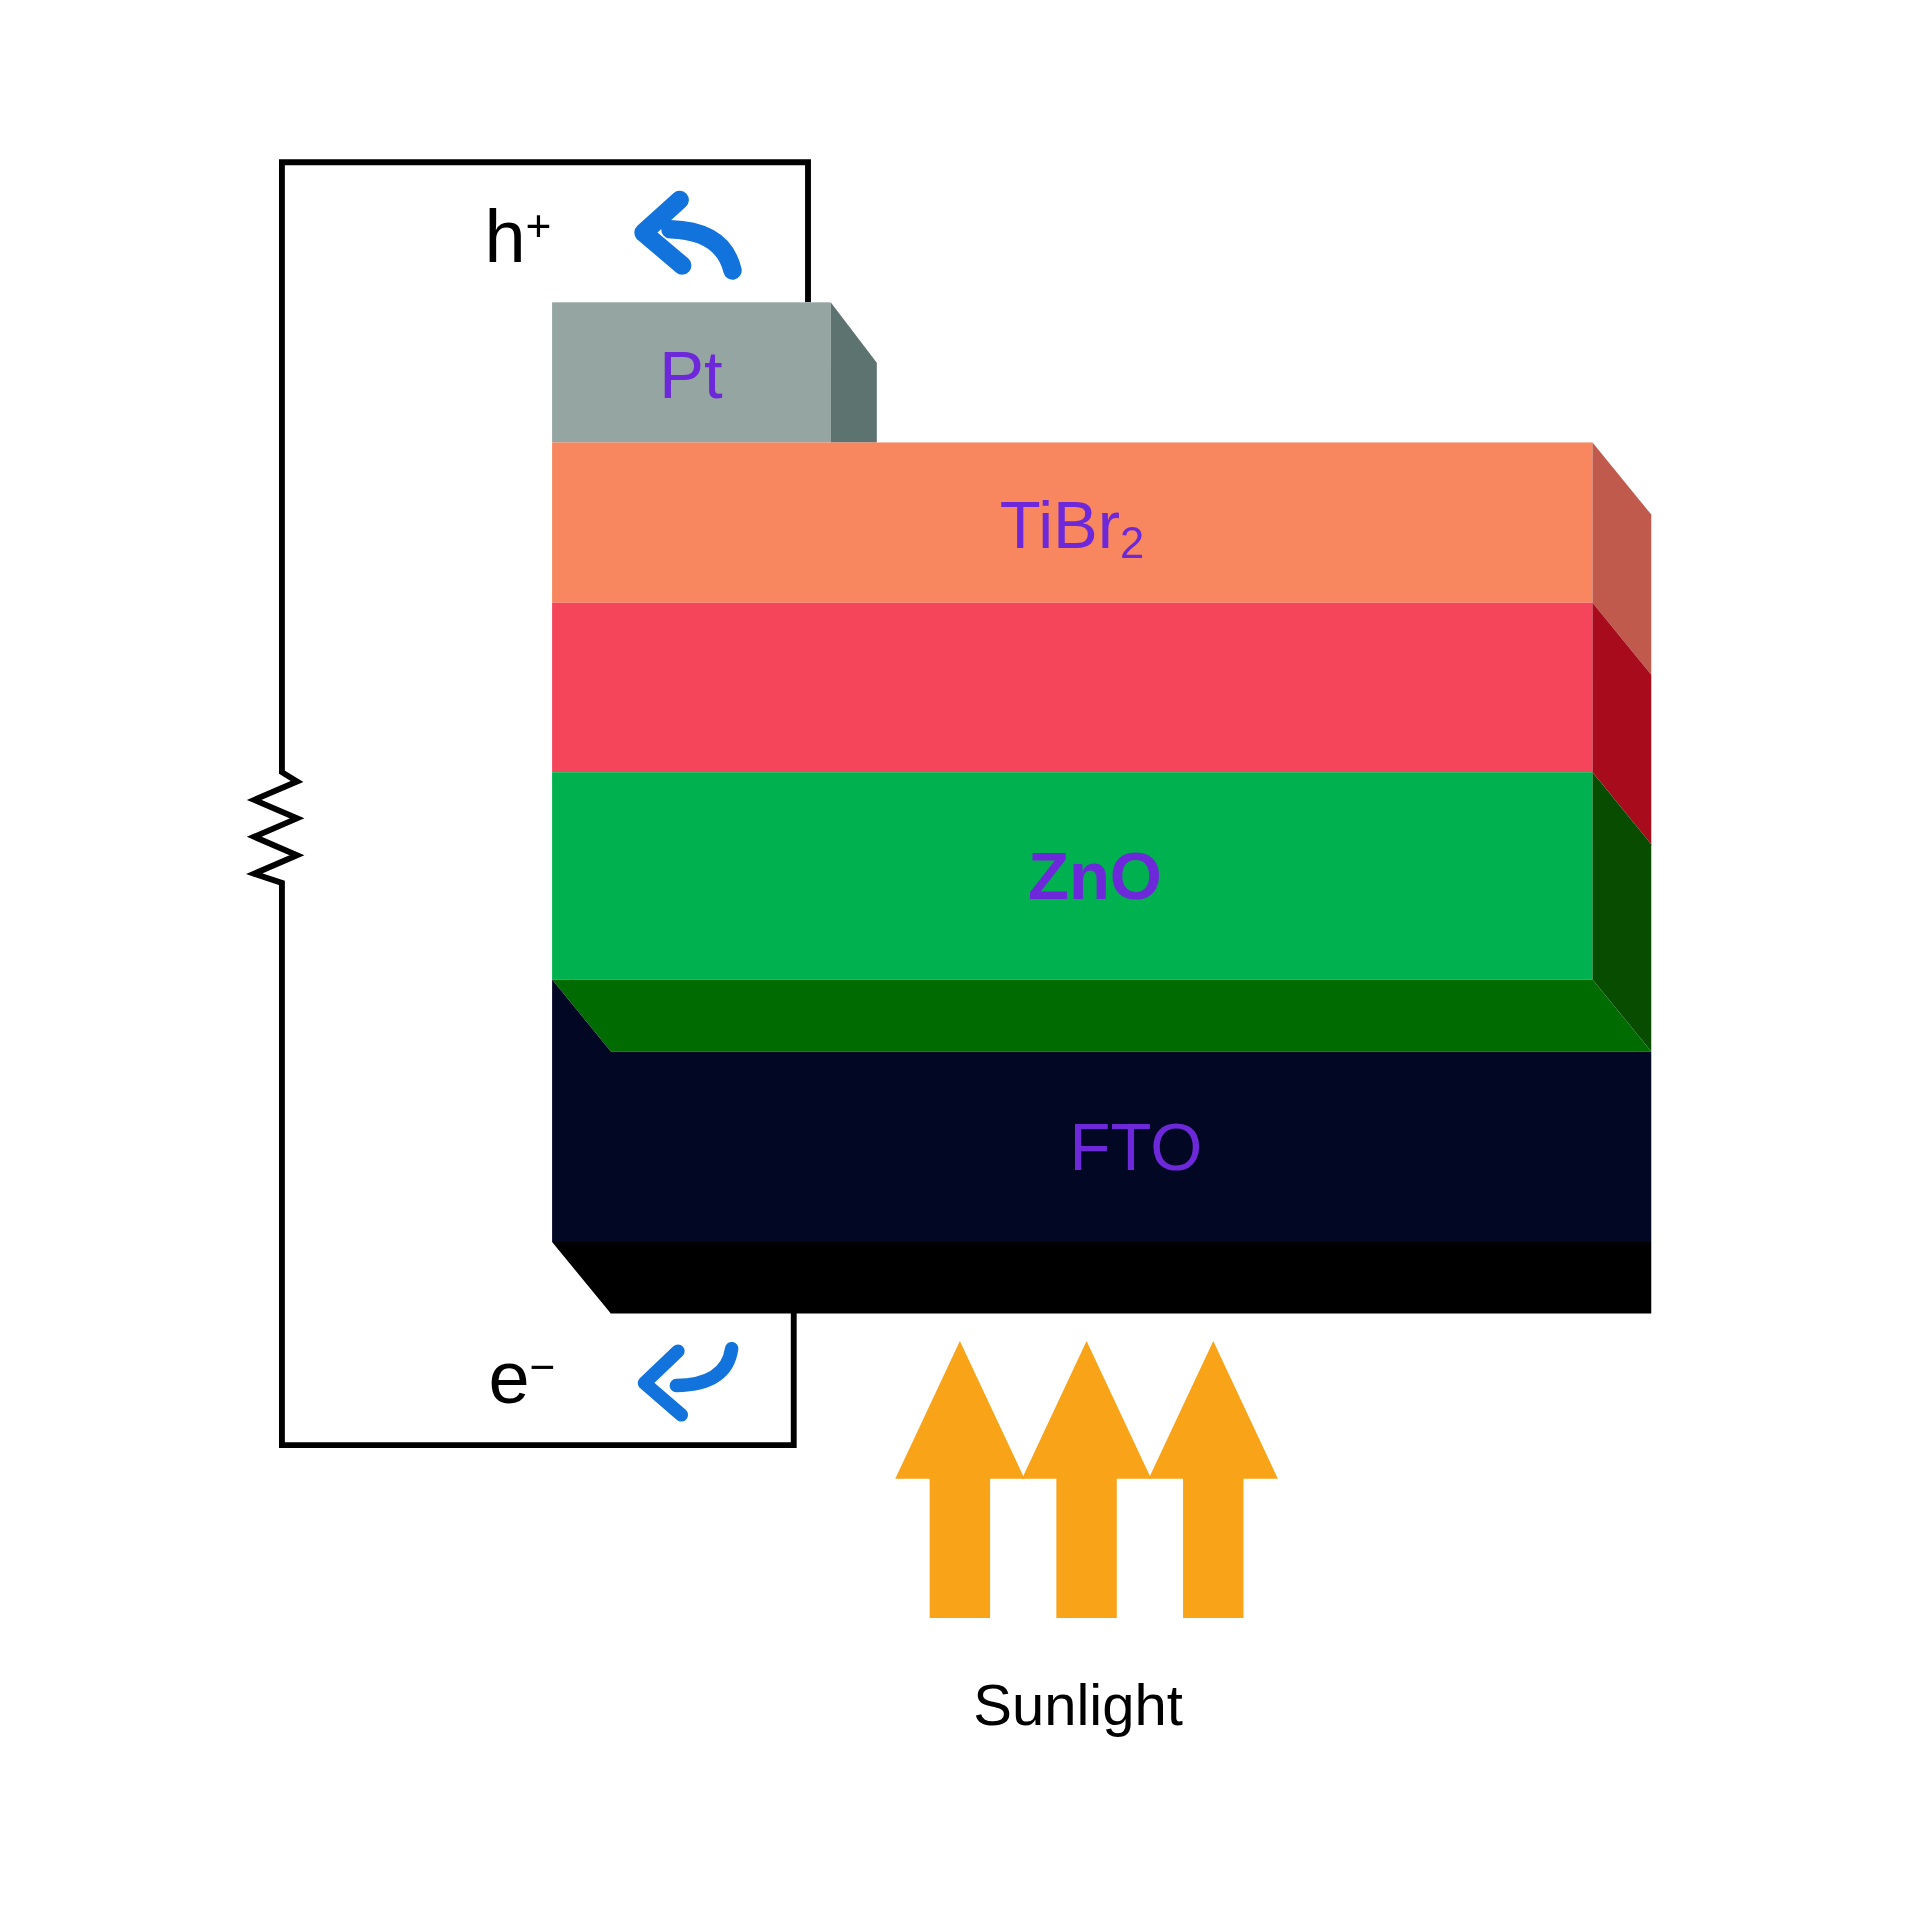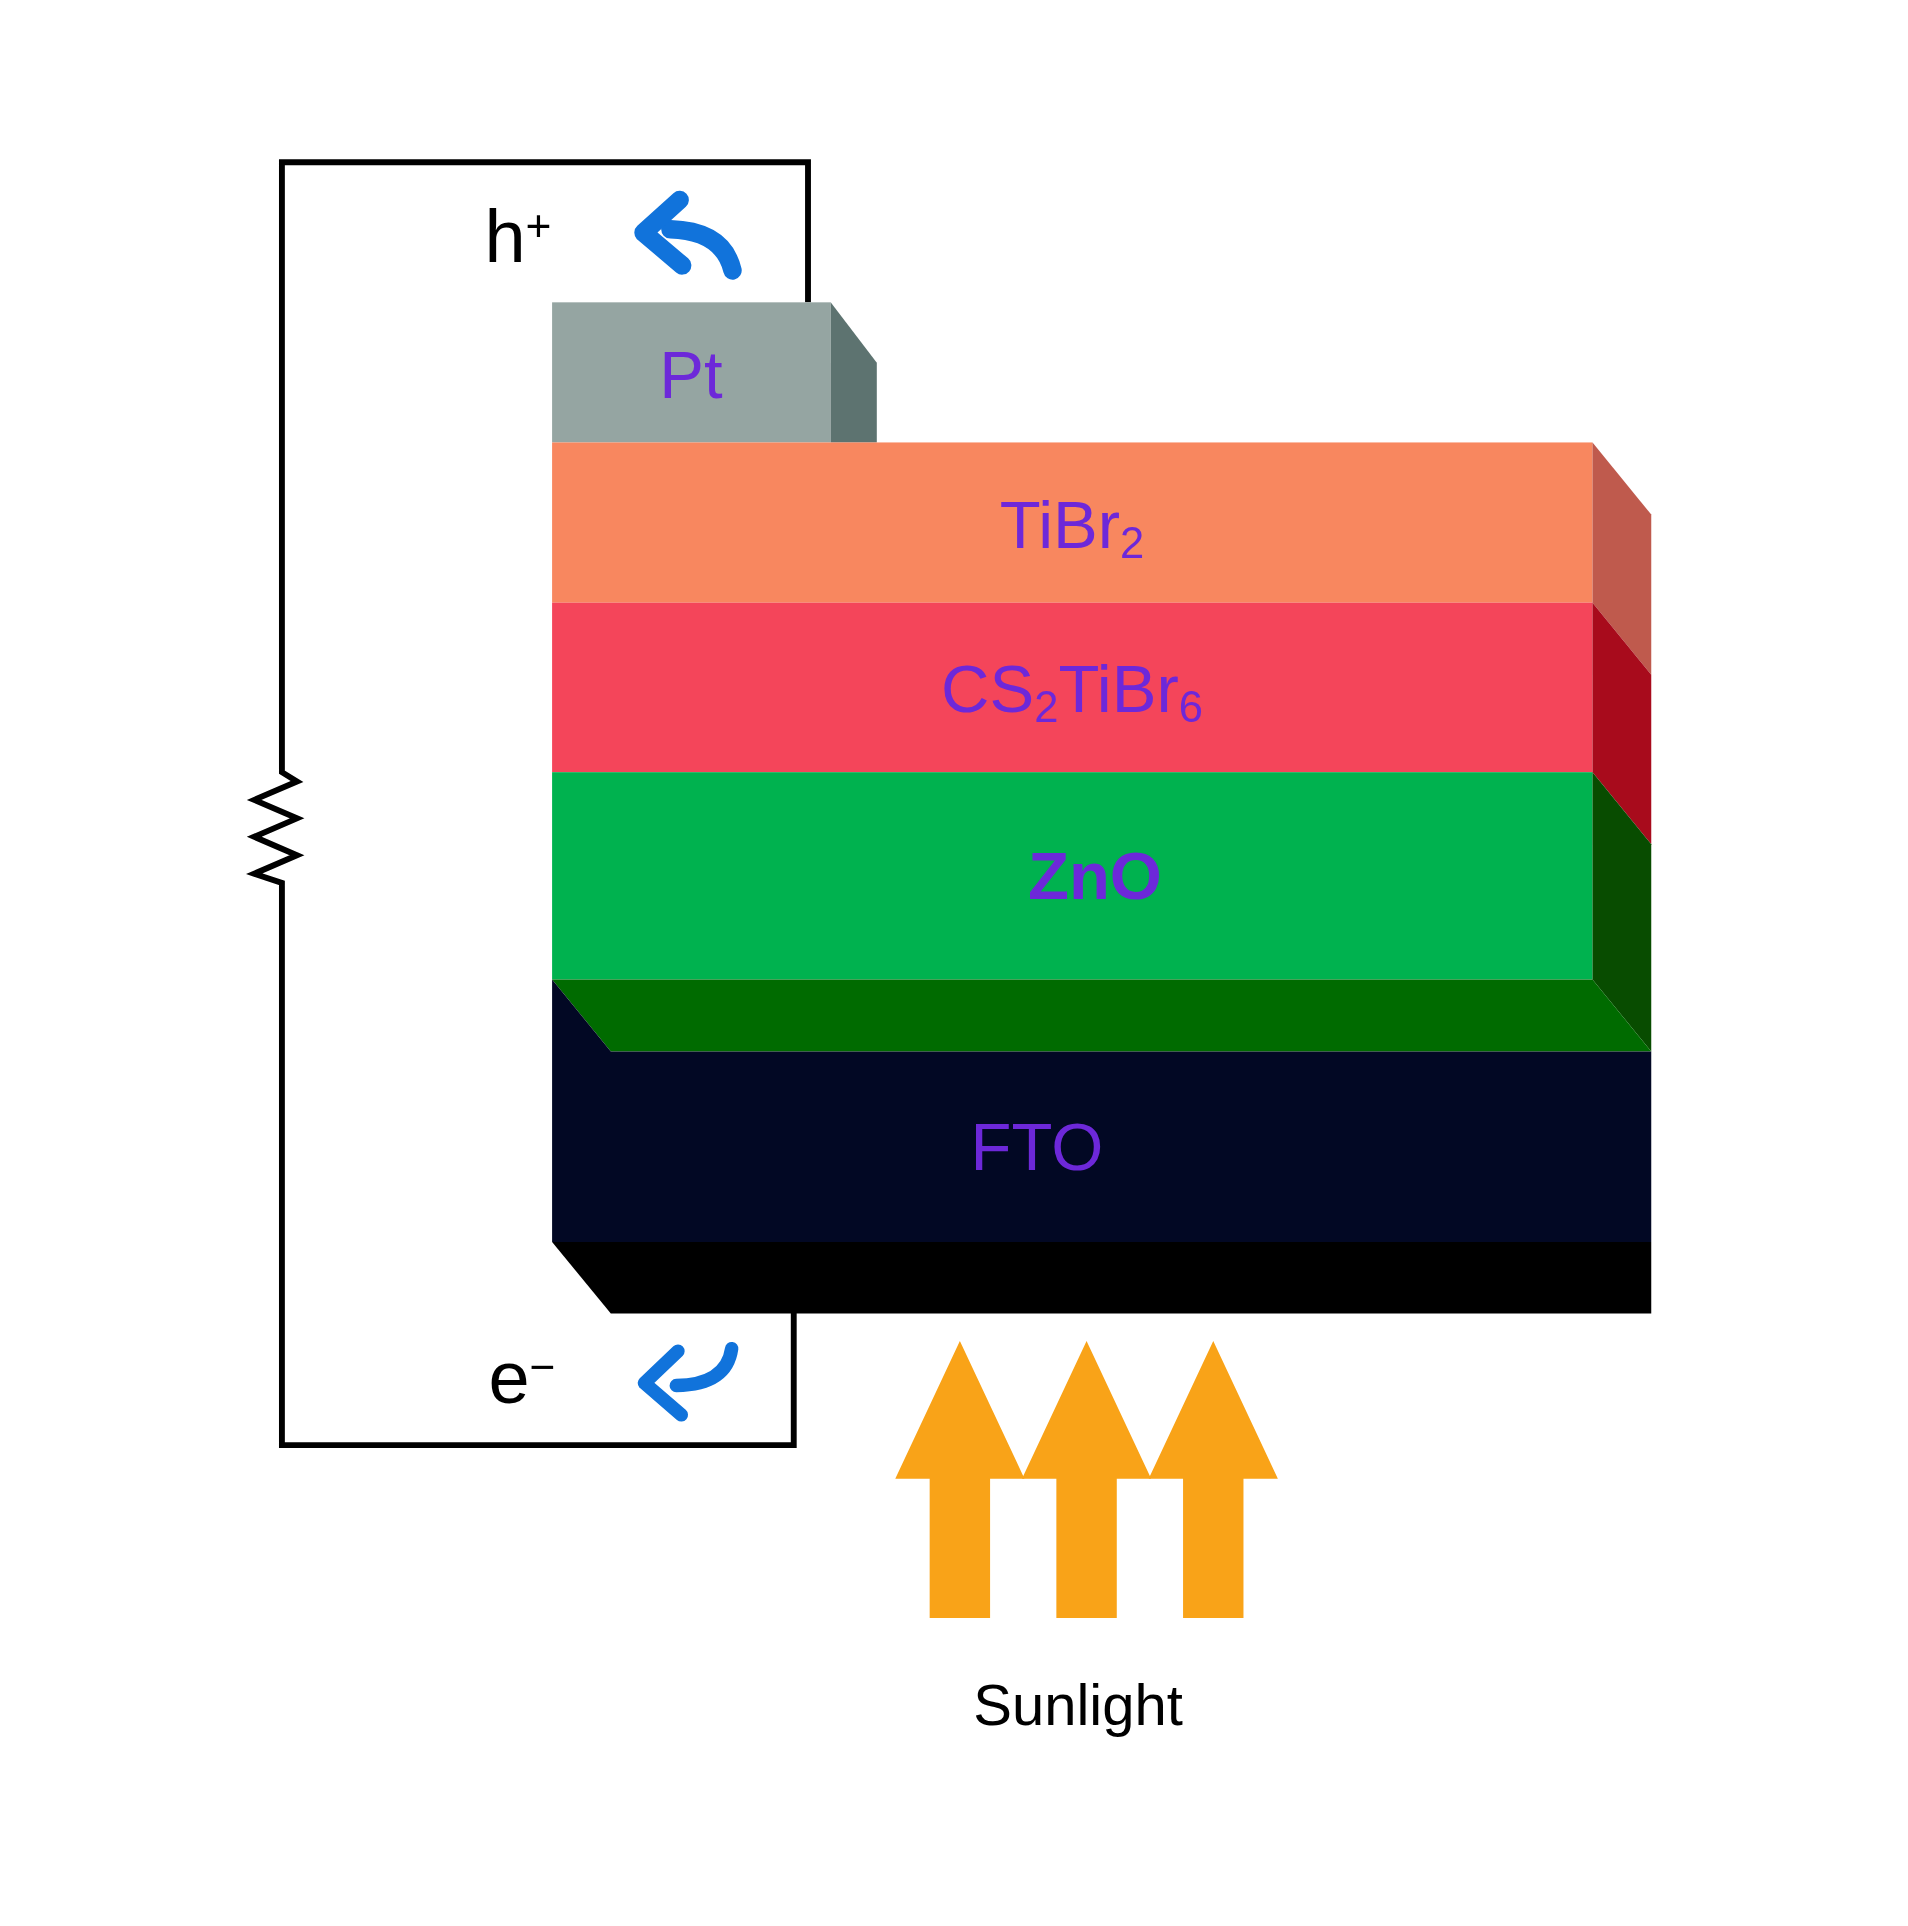--- a/index.html
+++ b/index.html
@@ -73,22 +73,21 @@
   </svg>
 
   <div class="lbl lbl-black fs-carrier" style="left:518px;top:237px;"><span>h</span><span class="sup">+</span></div>
 
   <div class="lbl lbl-black fs-carrier" style="left:522px;top:1378px;"><span>e</span><span class="sup">−</span></div>
 
   <div class="lbl lbl-white fs-layer" style="left:691px;top:374px;"><span>Pt</span></div>
 
   <div class="lbl lbl-white fs-layer" style="left:1072px;top:524px;"><span>TiBr</span><span class="sub">2</span></div>
 
-  <div class="lbl lbl-white fs-layer" style="left:1072px;top:688px;"><span>CS</span><span class="sub">2</span><span>TiBr</span><span class="sub">6</span></div>
 
   <div class="lbl lbl-white fs-layer" style="left:1095px;top:875px;font-weight:bold;"><span>ZnO</span></div>
 
-  <div class="lbl lbl-white fs-layer" style="left:1037px;top:1146px;"><span>FTO</span></div>
+  <div class="lbl lbl-white fs-layer" style="left:1136px;top:1146px;"><span>FTO</span></div>
 
   <div class="lbl lbl-black fs-sun" style="left:1078px;top:1705px;"><span>Sunlight</span></div>
 
 </div>
 
 
 </body></html>

